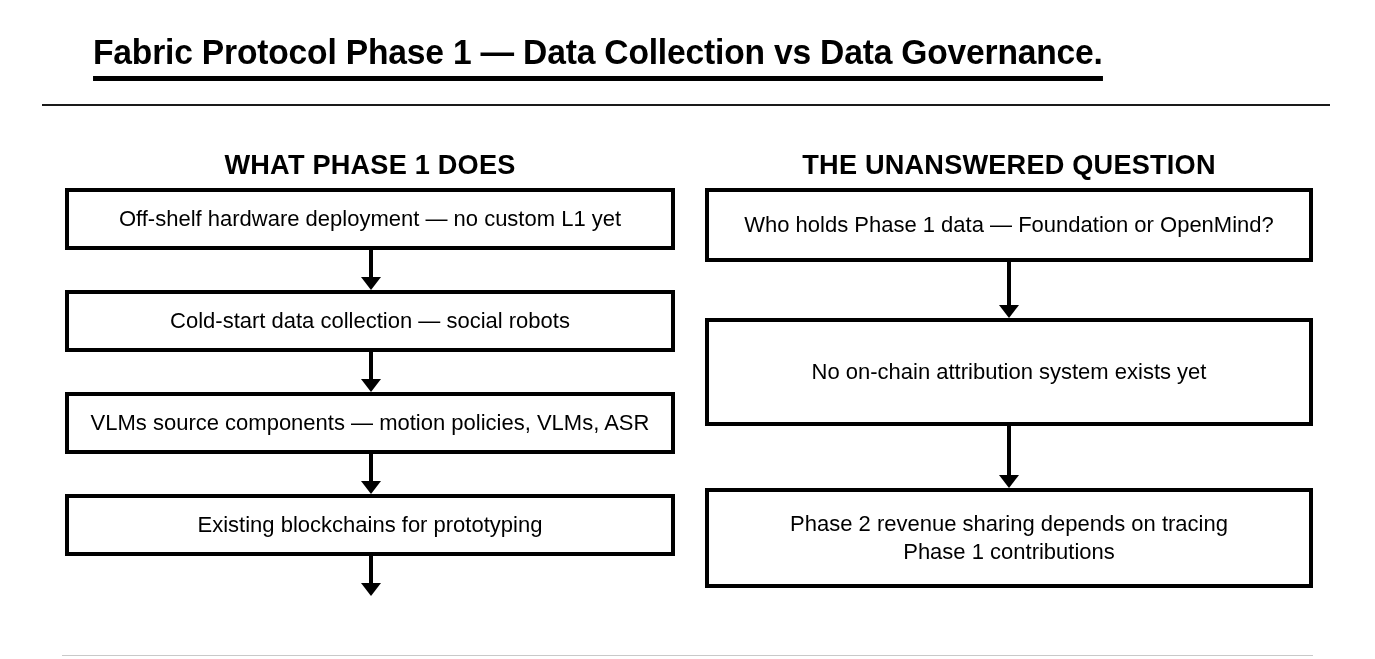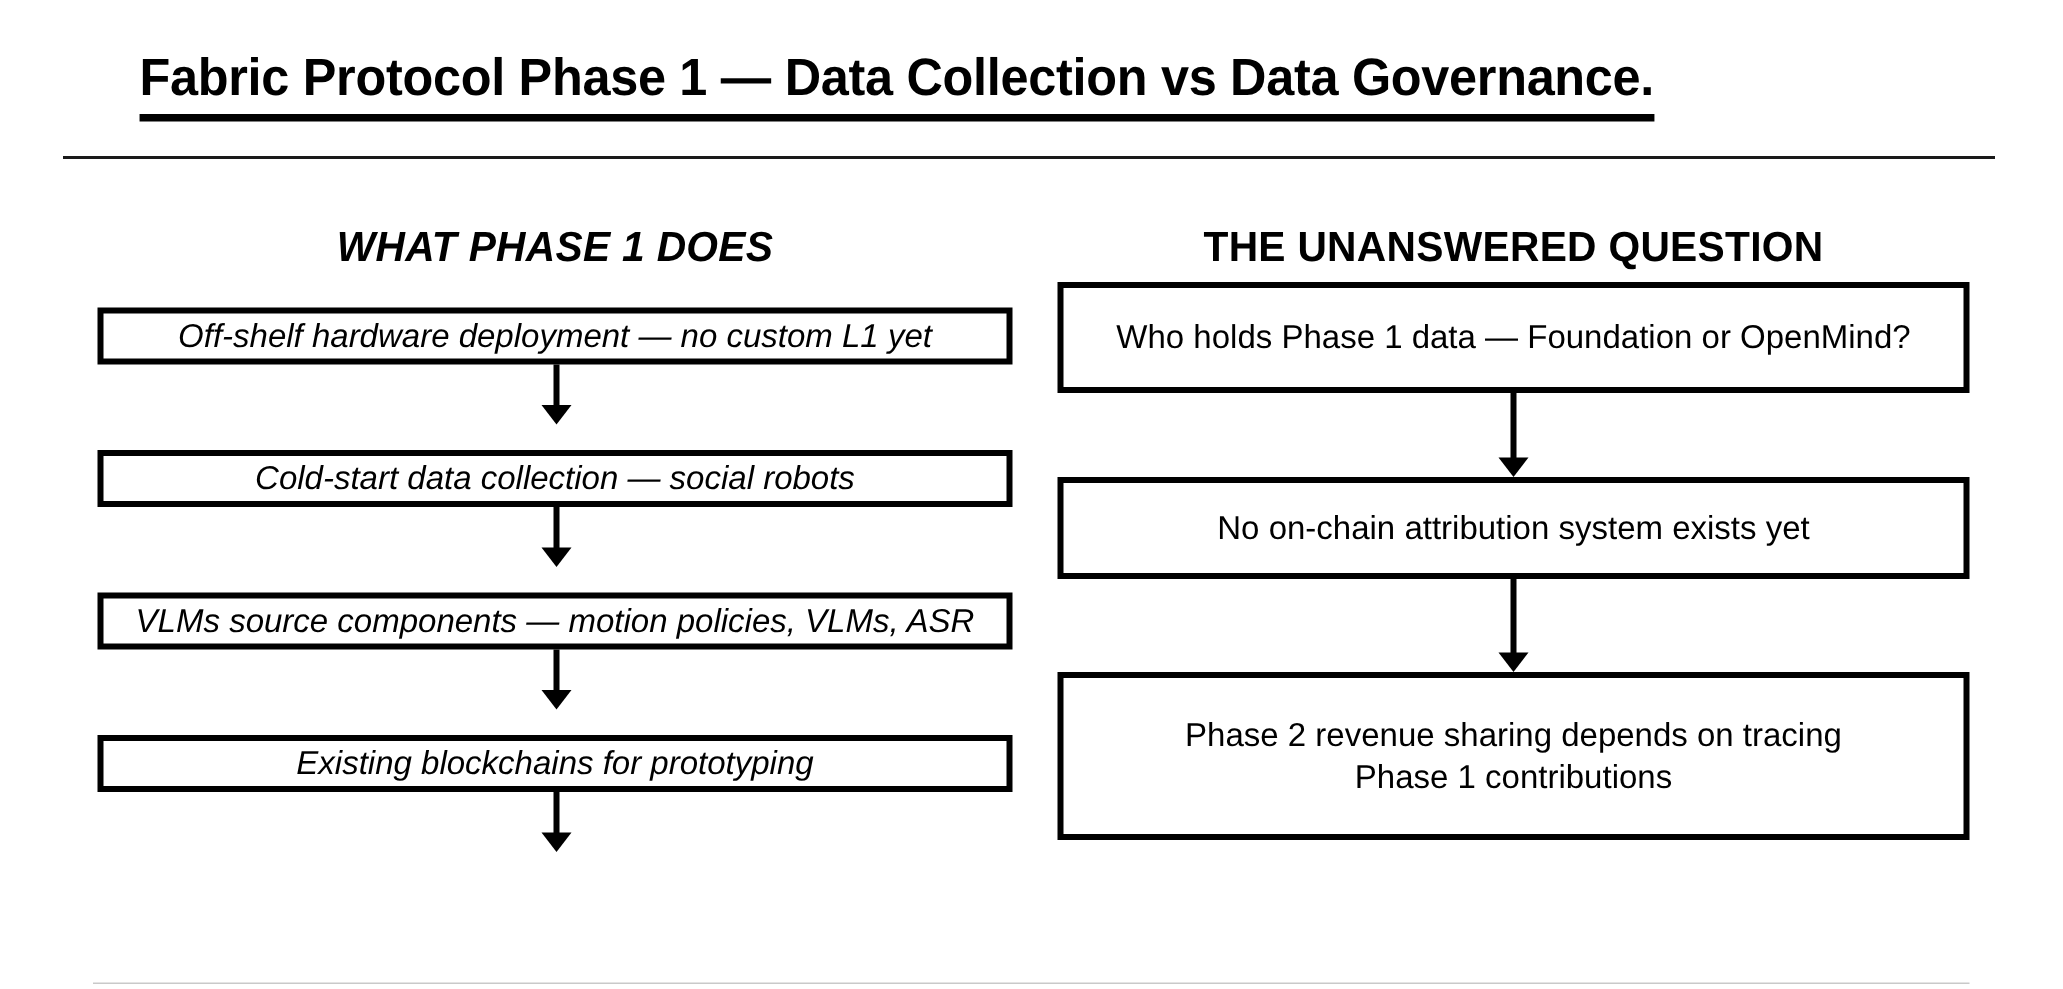--- a/index.html
+++ b/index.html
@@ -55,21 +55,21 @@
     width: 1251px;
     height: 0;
     border-top: 1px solid #c9c9c9;
   }
 
   
   .column {
     position: absolute;
     top: 150px;
   }
-  .col-left  { left: 65px;  width: 610px; font-style: italic; }
+  .col-left  { left: 65px;  width: 610px; }
   .col-right { left: 705px; width: 608px; }
 
   .col-header {
     font-size: 28px;
     font-weight: bold;
     text-align: center;
     letter-spacing: 0.2px;
     line-height: 1.1;
     height: 38px;
     white-space: nowrap;
@@ -86,26 +86,26 @@
     background: #fff;
     display: flex;
     align-items: center;
     justify-content: center;
     text-align: center;
     font-size: 22px;
     line-height: 1.28;
     padding: 2px 6px;
     white-space: pre-line;
   }
-  .col-left .node  { height: 38px; margin-top: 17px; }
+  .col-left .node  { height: 62px; }
   .col-left .node .node-text { white-space: nowrap; }
 
   .col-right .node { height: 74px; }
-  .col-right .node.tall { height: 68px; }
-  .col-right .node.taller { height: 112px; }
+  .col-right .node.tall { height: 108px; }
+  .col-right .node.taller { height: 100px; }
 
   
   .connector {
     position: relative;
     display: flex;
     justify-content: center;
   }
   .col-left .connector  { height: 40px; }
   .col-right .connector { height: 56px; }
   .col-right .connector.long { height: 62px; }

